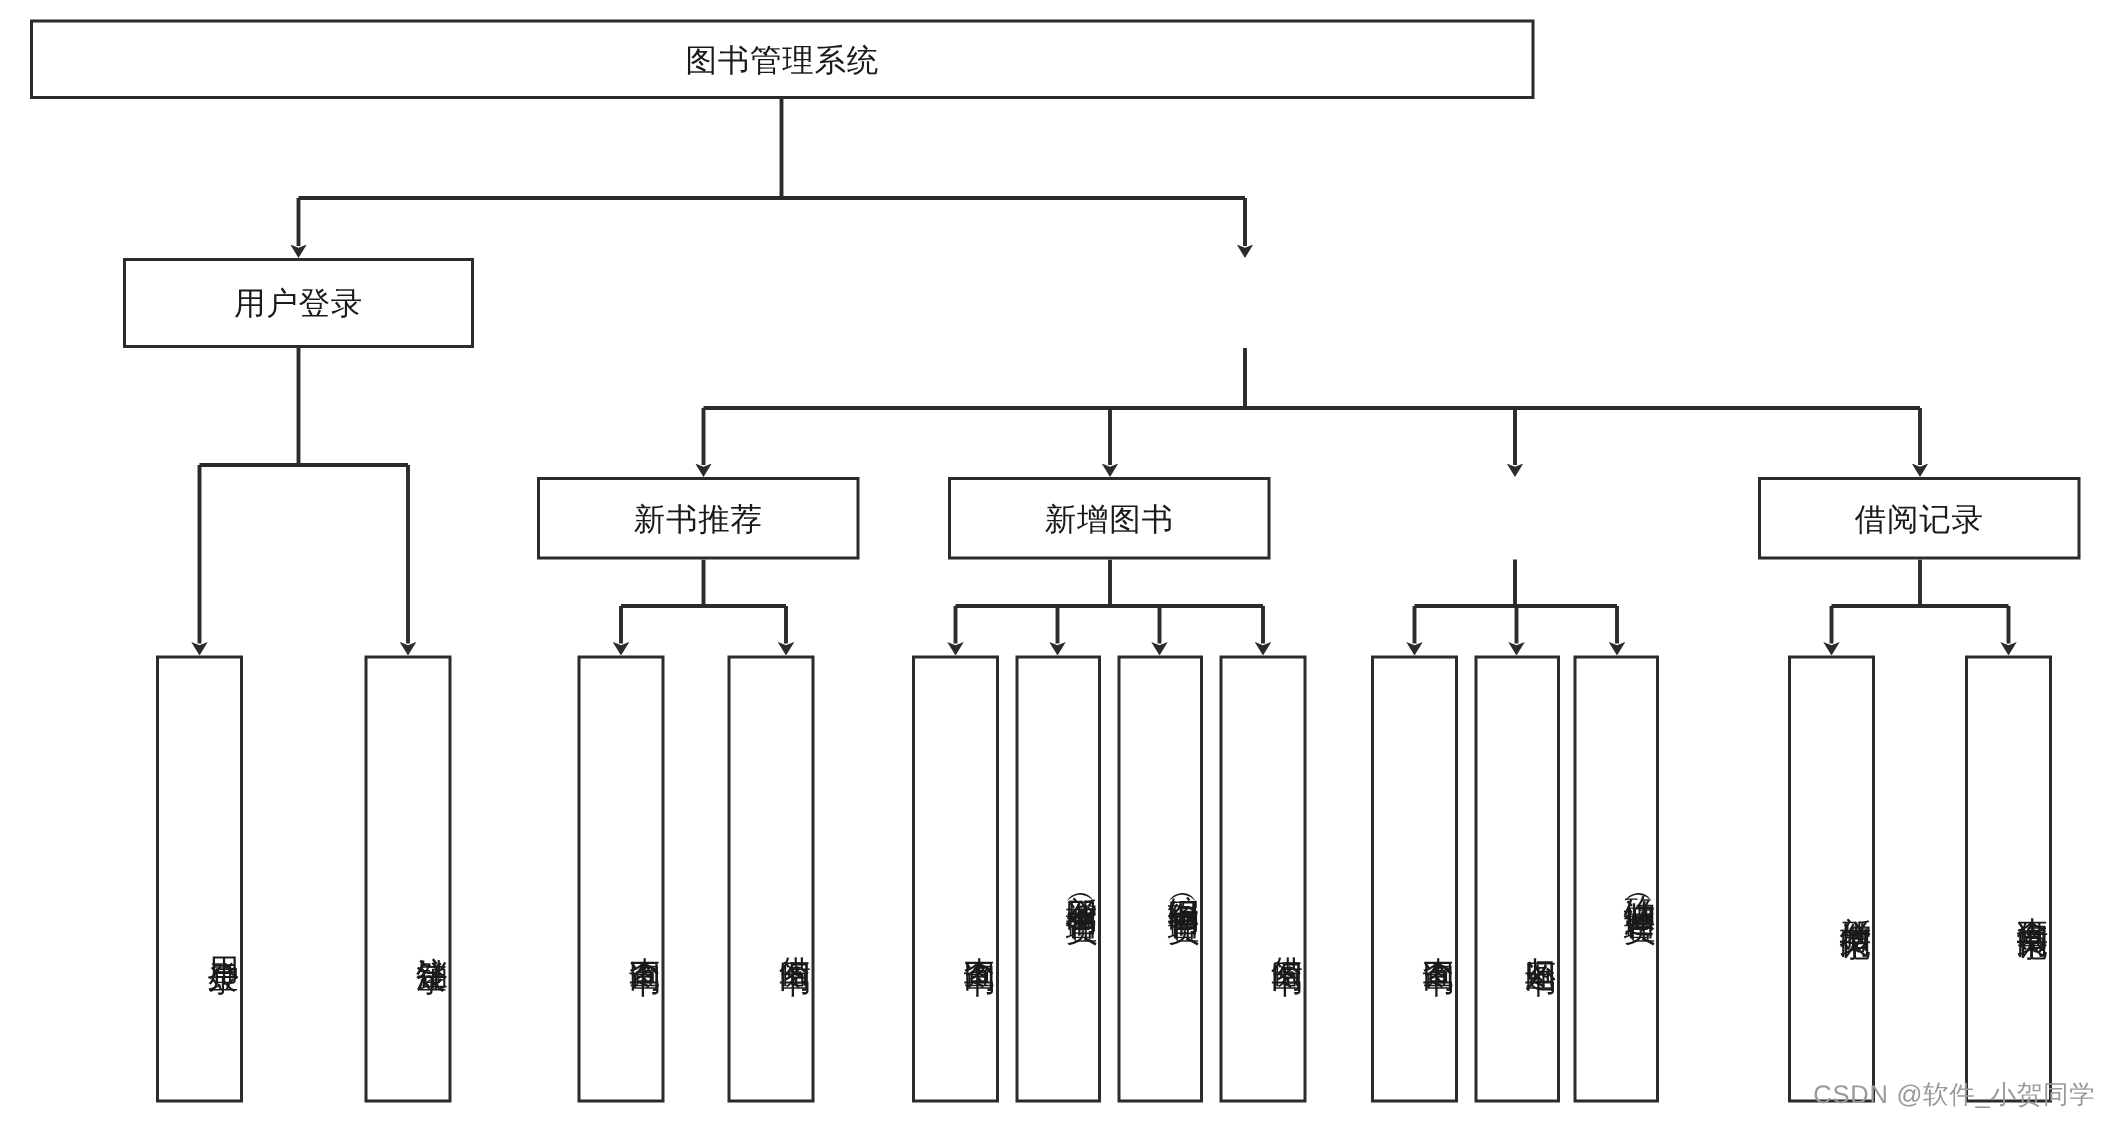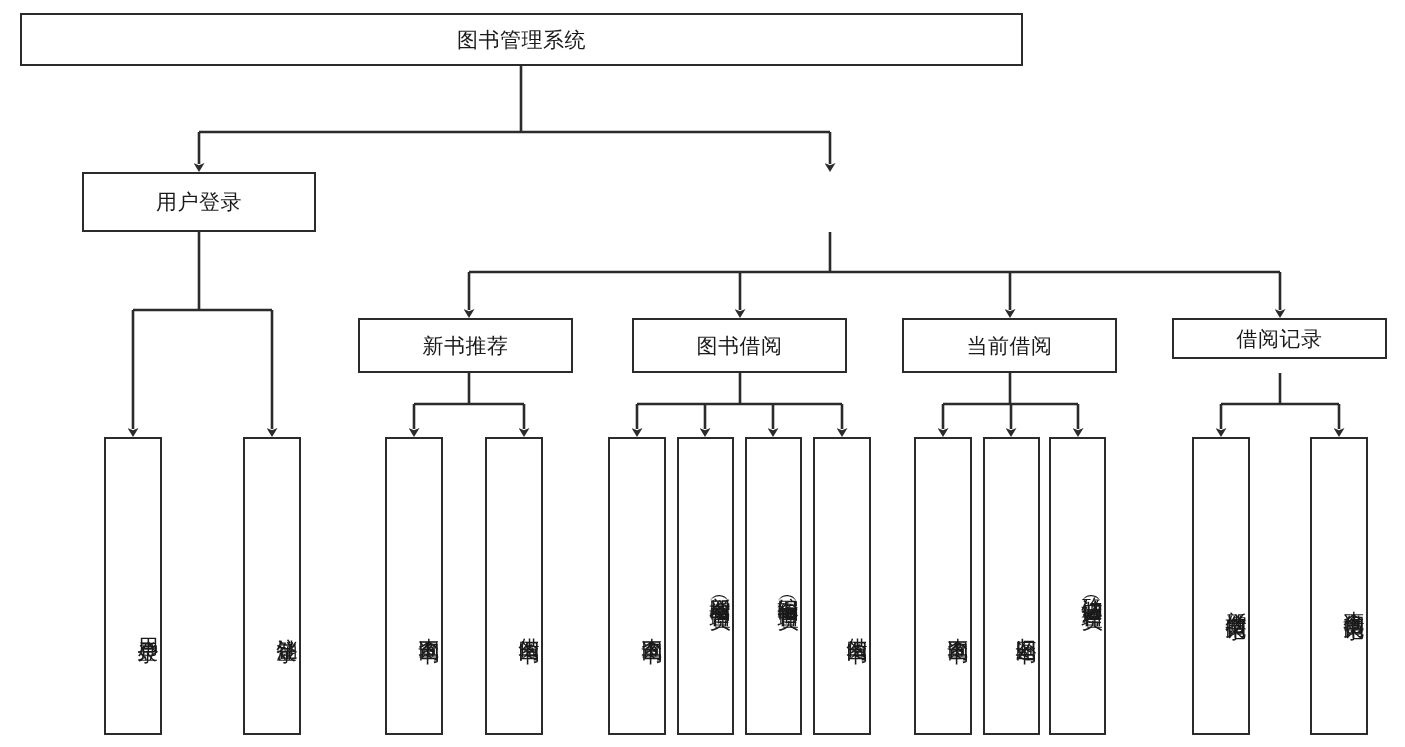--- a/index.html
+++ b/index.html
@@ -130,26 +130,23 @@
   </div>
 
   <div class="node node-h" style="left:82px; top:172px; width:234px; height:60px;">
     <span>用户登录</span>
   </div>
 
   <div class="node node-h" style="left:358px; top:318px; width:215px; height:55px;">
     <span>新书推荐</span>
   </div>
   <div class="node node-h" style="left:632px; top:318px; width:215px; height:55px;">
-    <span>图书借阅</span>
+    <span>新增图书</span>
   </div>
-  <div class="node node-h" style="left:902px; top:318px; width:215px; height:55px;">
-    <span>当前借阅</span>
-  </div>
-  <div class="node node-h" style="left:1172px; top:318px; width:215px; height:41px;">
+  <div class="node node-h" style="left:1172px; top:318px; width:215px; height:55px;">
     <span>借阅记录</span>
   </div>
 
   <div class="node node-v" style="left:104px; top:437px; width:58px; height:298px; padding-top:78px;">
     <span class="vtext">用户登录</span>
   </div>
   <div class="node node-v" style="left:243px; top:437px; width:58px; height:298px; padding-top:78px;">
     <span class="vtext">注销登录</span>
   </div>
 
@@ -183,14 +180,15 @@
     <span class="vtext">确认归还（管理员）</span>
   </div>
 
   <div class="node node-v multi" style="left:1192px; top:437px; width:58px; height:298px; padding-top:28px;">
     <span class="vtext">新增借阅记录</span>
   </div>
   <div class="node node-v multi" style="left:1310px; top:437px; width:58px; height:298px; padding-top:28px;">
     <span class="vtext">查询借阅记录</span>
   </div>
 
+  <div id="watermark">CSDN @软件_小贺同学</div>
 
 </div>
 
 </body></html>

